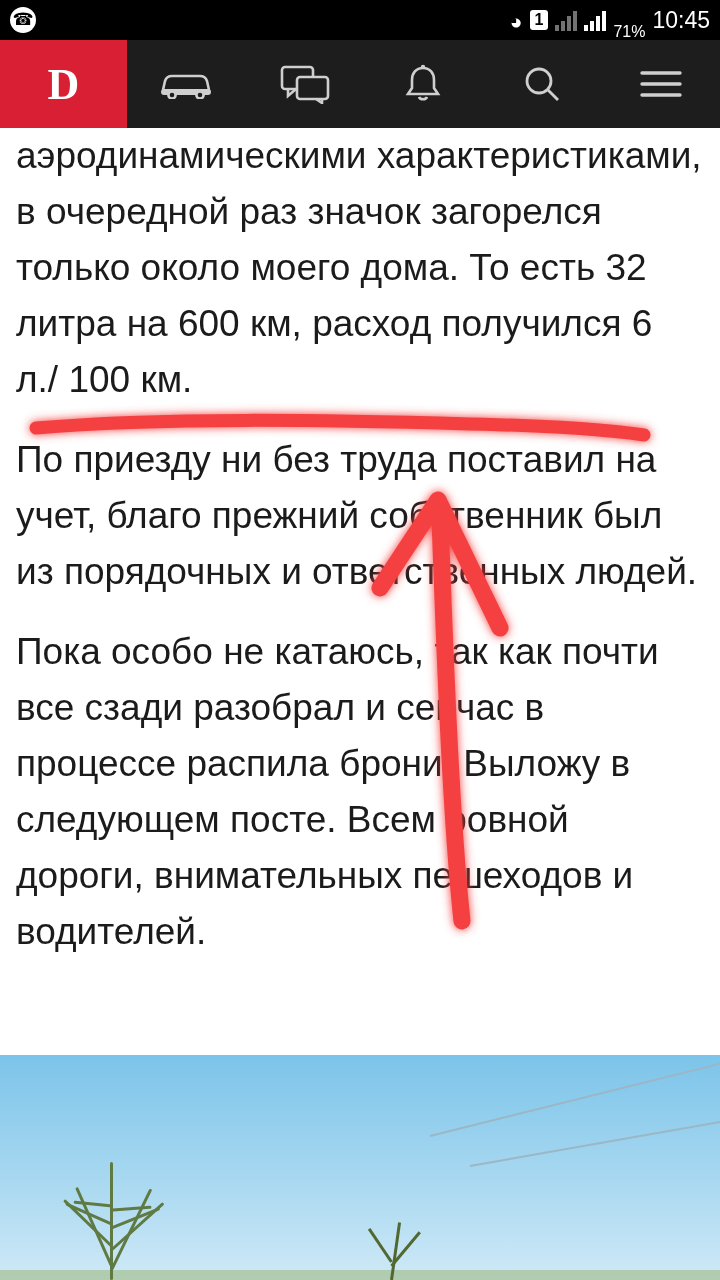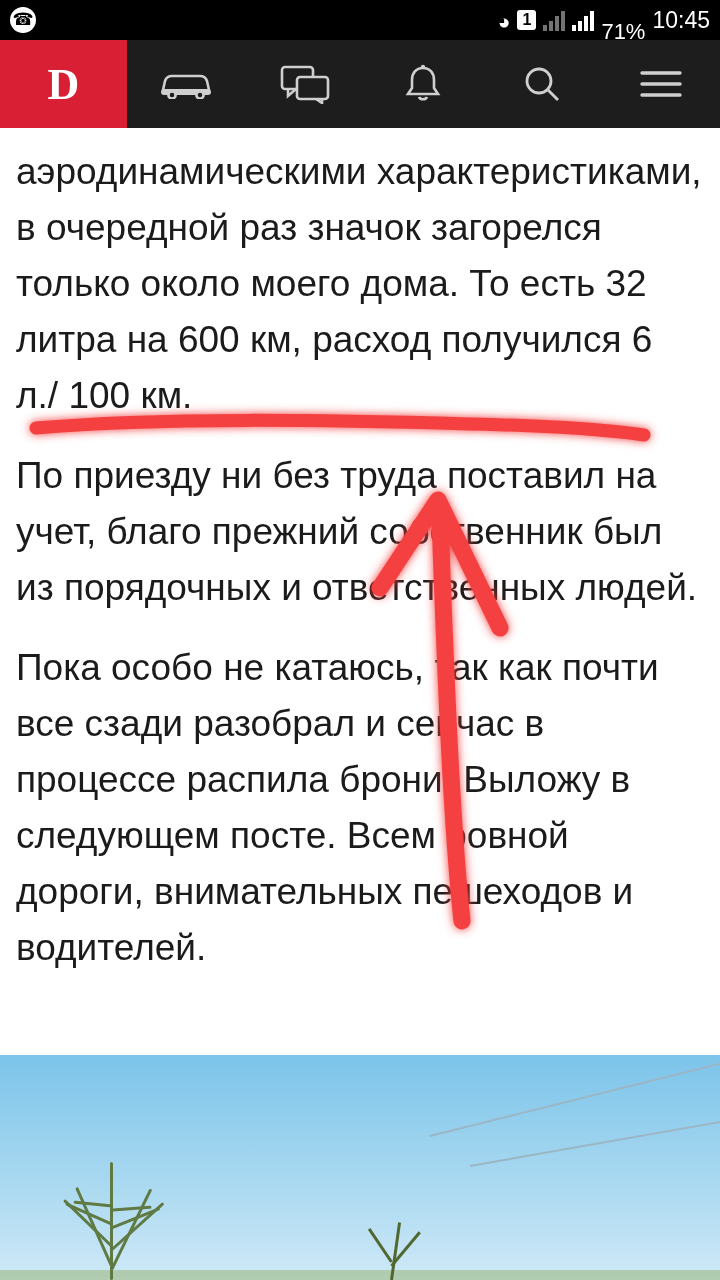--- a/index.html
+++ b/index.html
@@ -80,21 +80,21 @@
   .signal-bars i {
     display: block;
     width: 4px;
     background: #ffffff;
   }
   .signal-bars i:nth-child(1) { height: 6px; }
   .signal-bars i:nth-child(2) { height: 10px; }
   .signal-bars i:nth-child(3) { height: 15px; }
   .signal-bars i:nth-child(4) { height: 20px; }
   .signal-dim { opacity: 0.45; }
-  .battery-text { font-size: 22px; margin-top: 24px; }
+  .battery-text { font-size: 16px; margin-top: 24px; }
   .clock-text { font-size: 23px; }
 
   
   .app-bar {
     position: absolute;
     top: 40px; left: 0;
     width: 720px;
     height: 88px;
     background: #1d1d1d;
     display: flex;
@@ -127,21 +127,21 @@
     align-items: center;
     justify-content: center;
   }
   .bar-icon svg { display: block; }
 
   
   .article {
     position: absolute;
     top: 128px; left: 0;
     width: 720px;
-    padding: 16px 16px;
+    padding: 0 16px;
     box-sizing: border-box;
     color: #1b1b1b;
     font-size: 37px;
     line-height: 56px;
   }
   .article p {
     margin: 0 0 24px 0;
   }
   .clipped-top {
     position: absolute;

